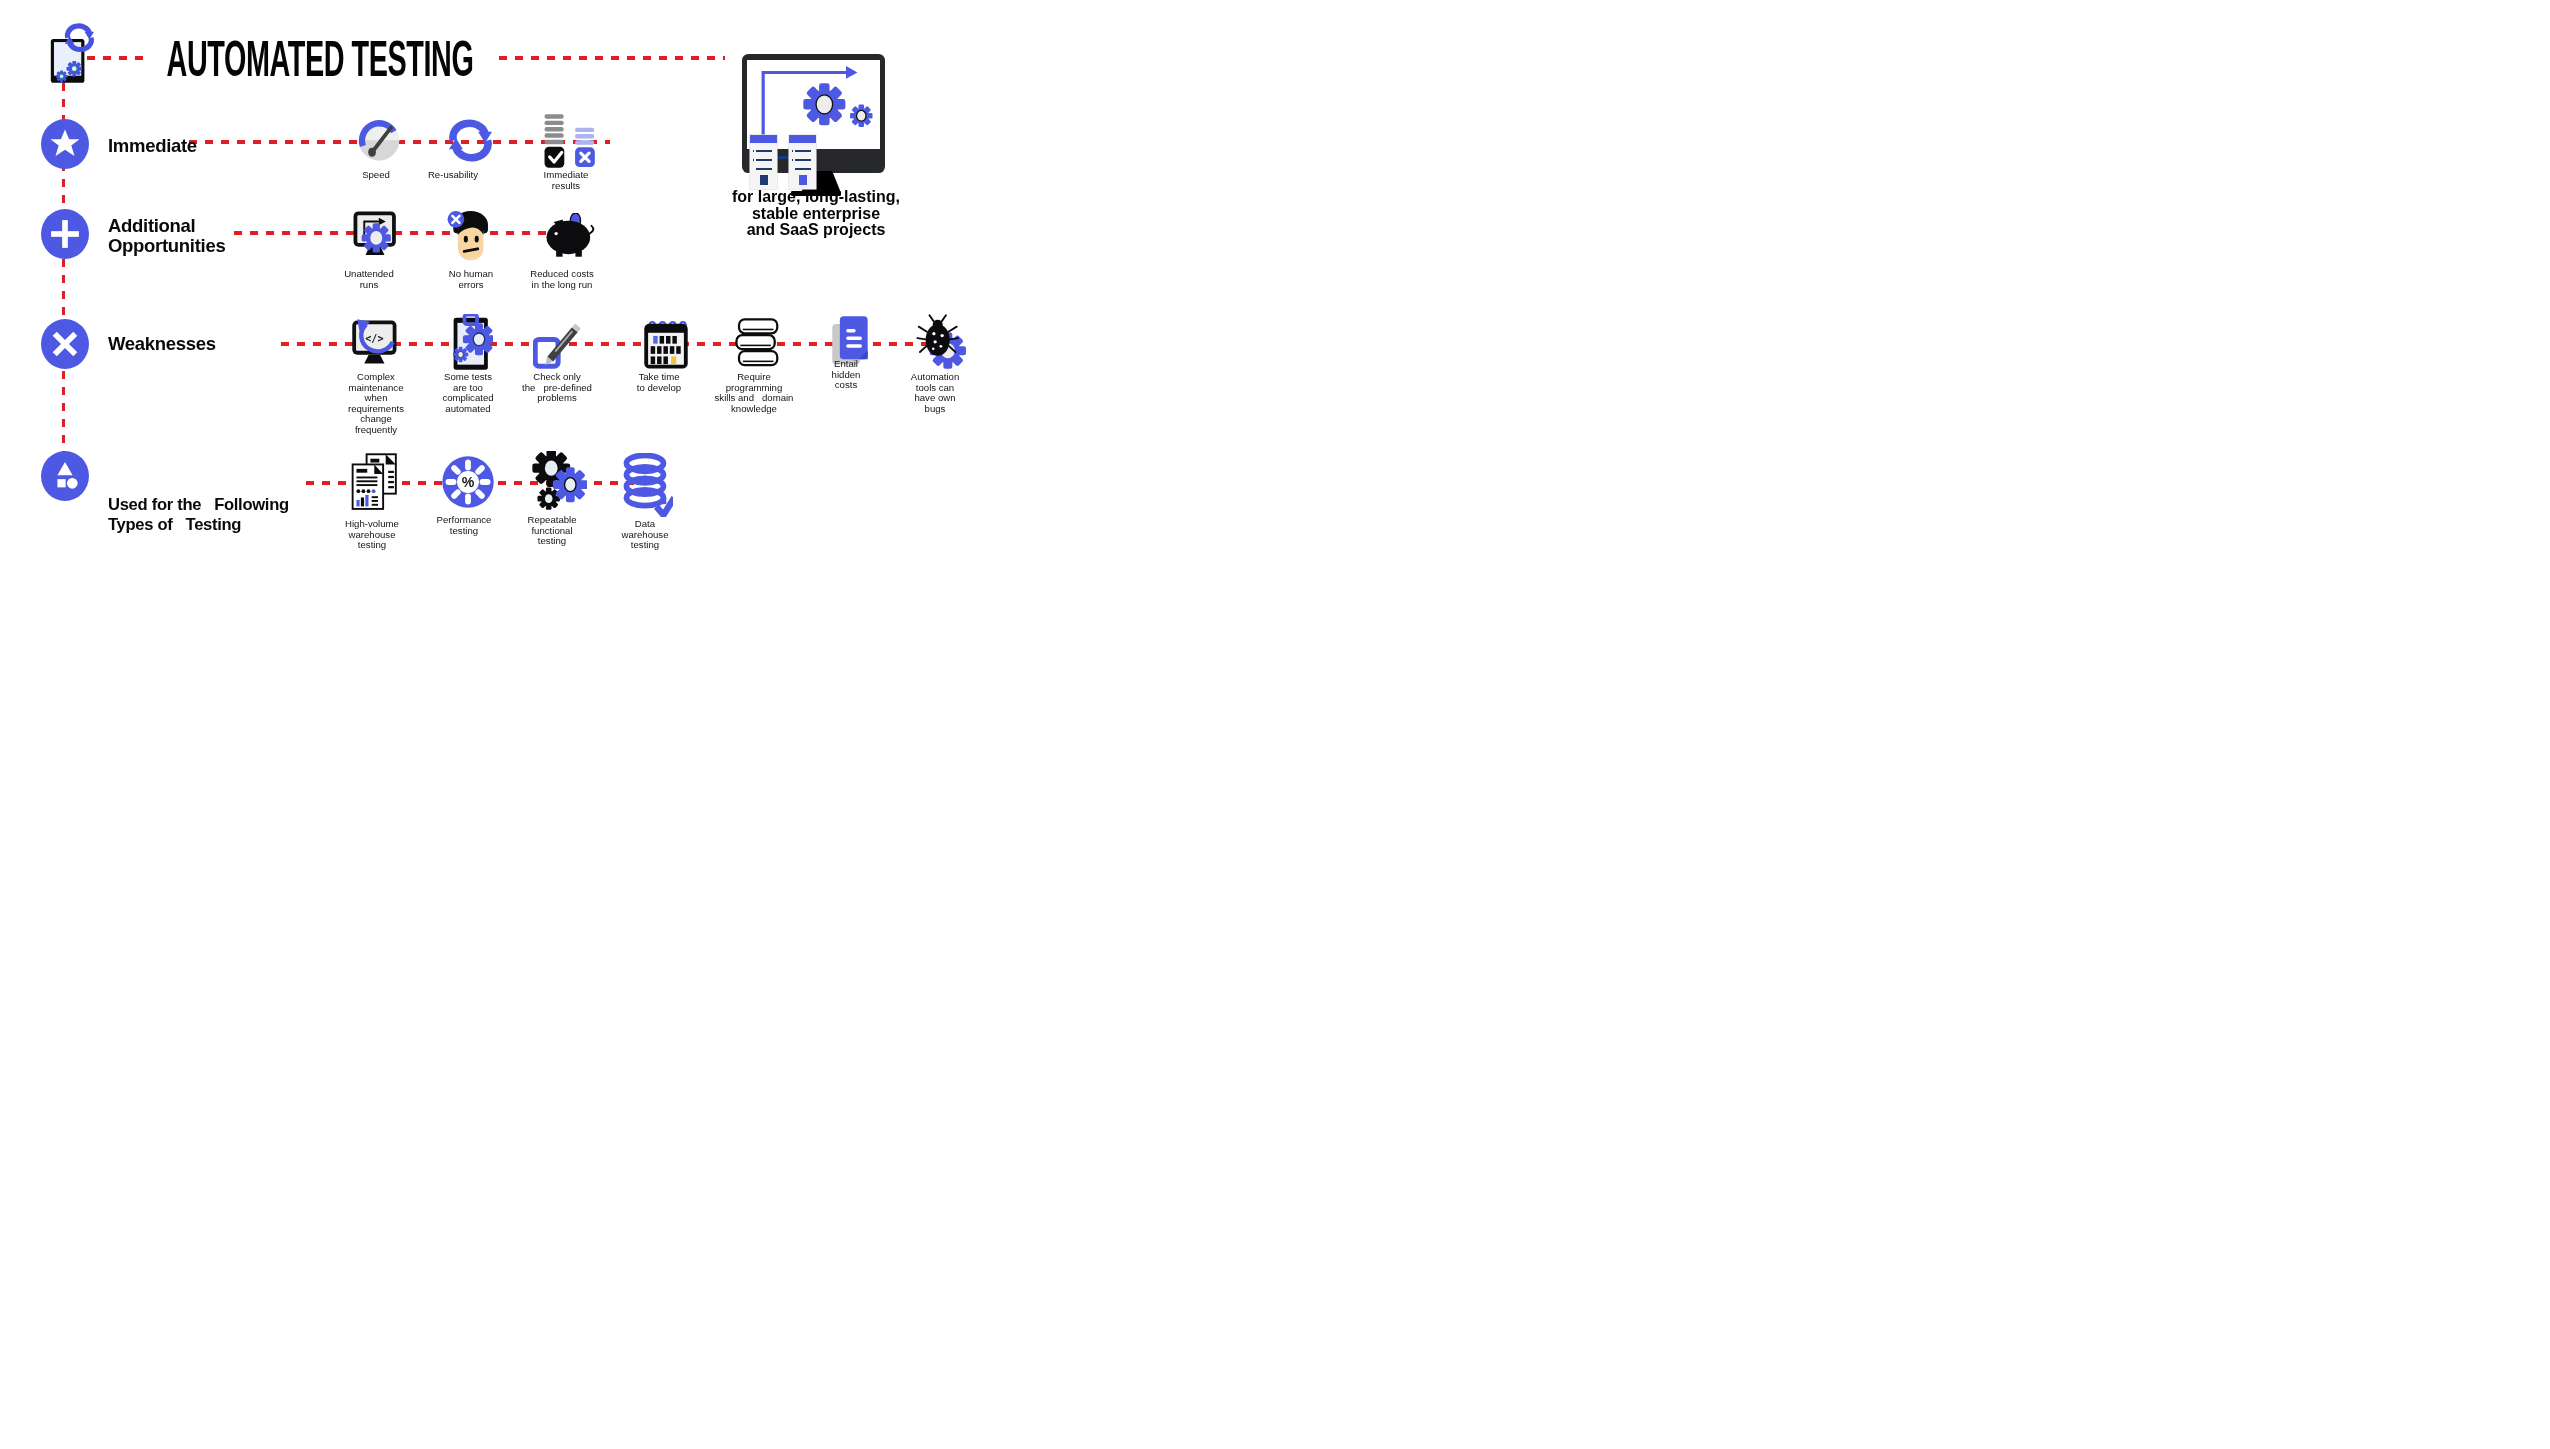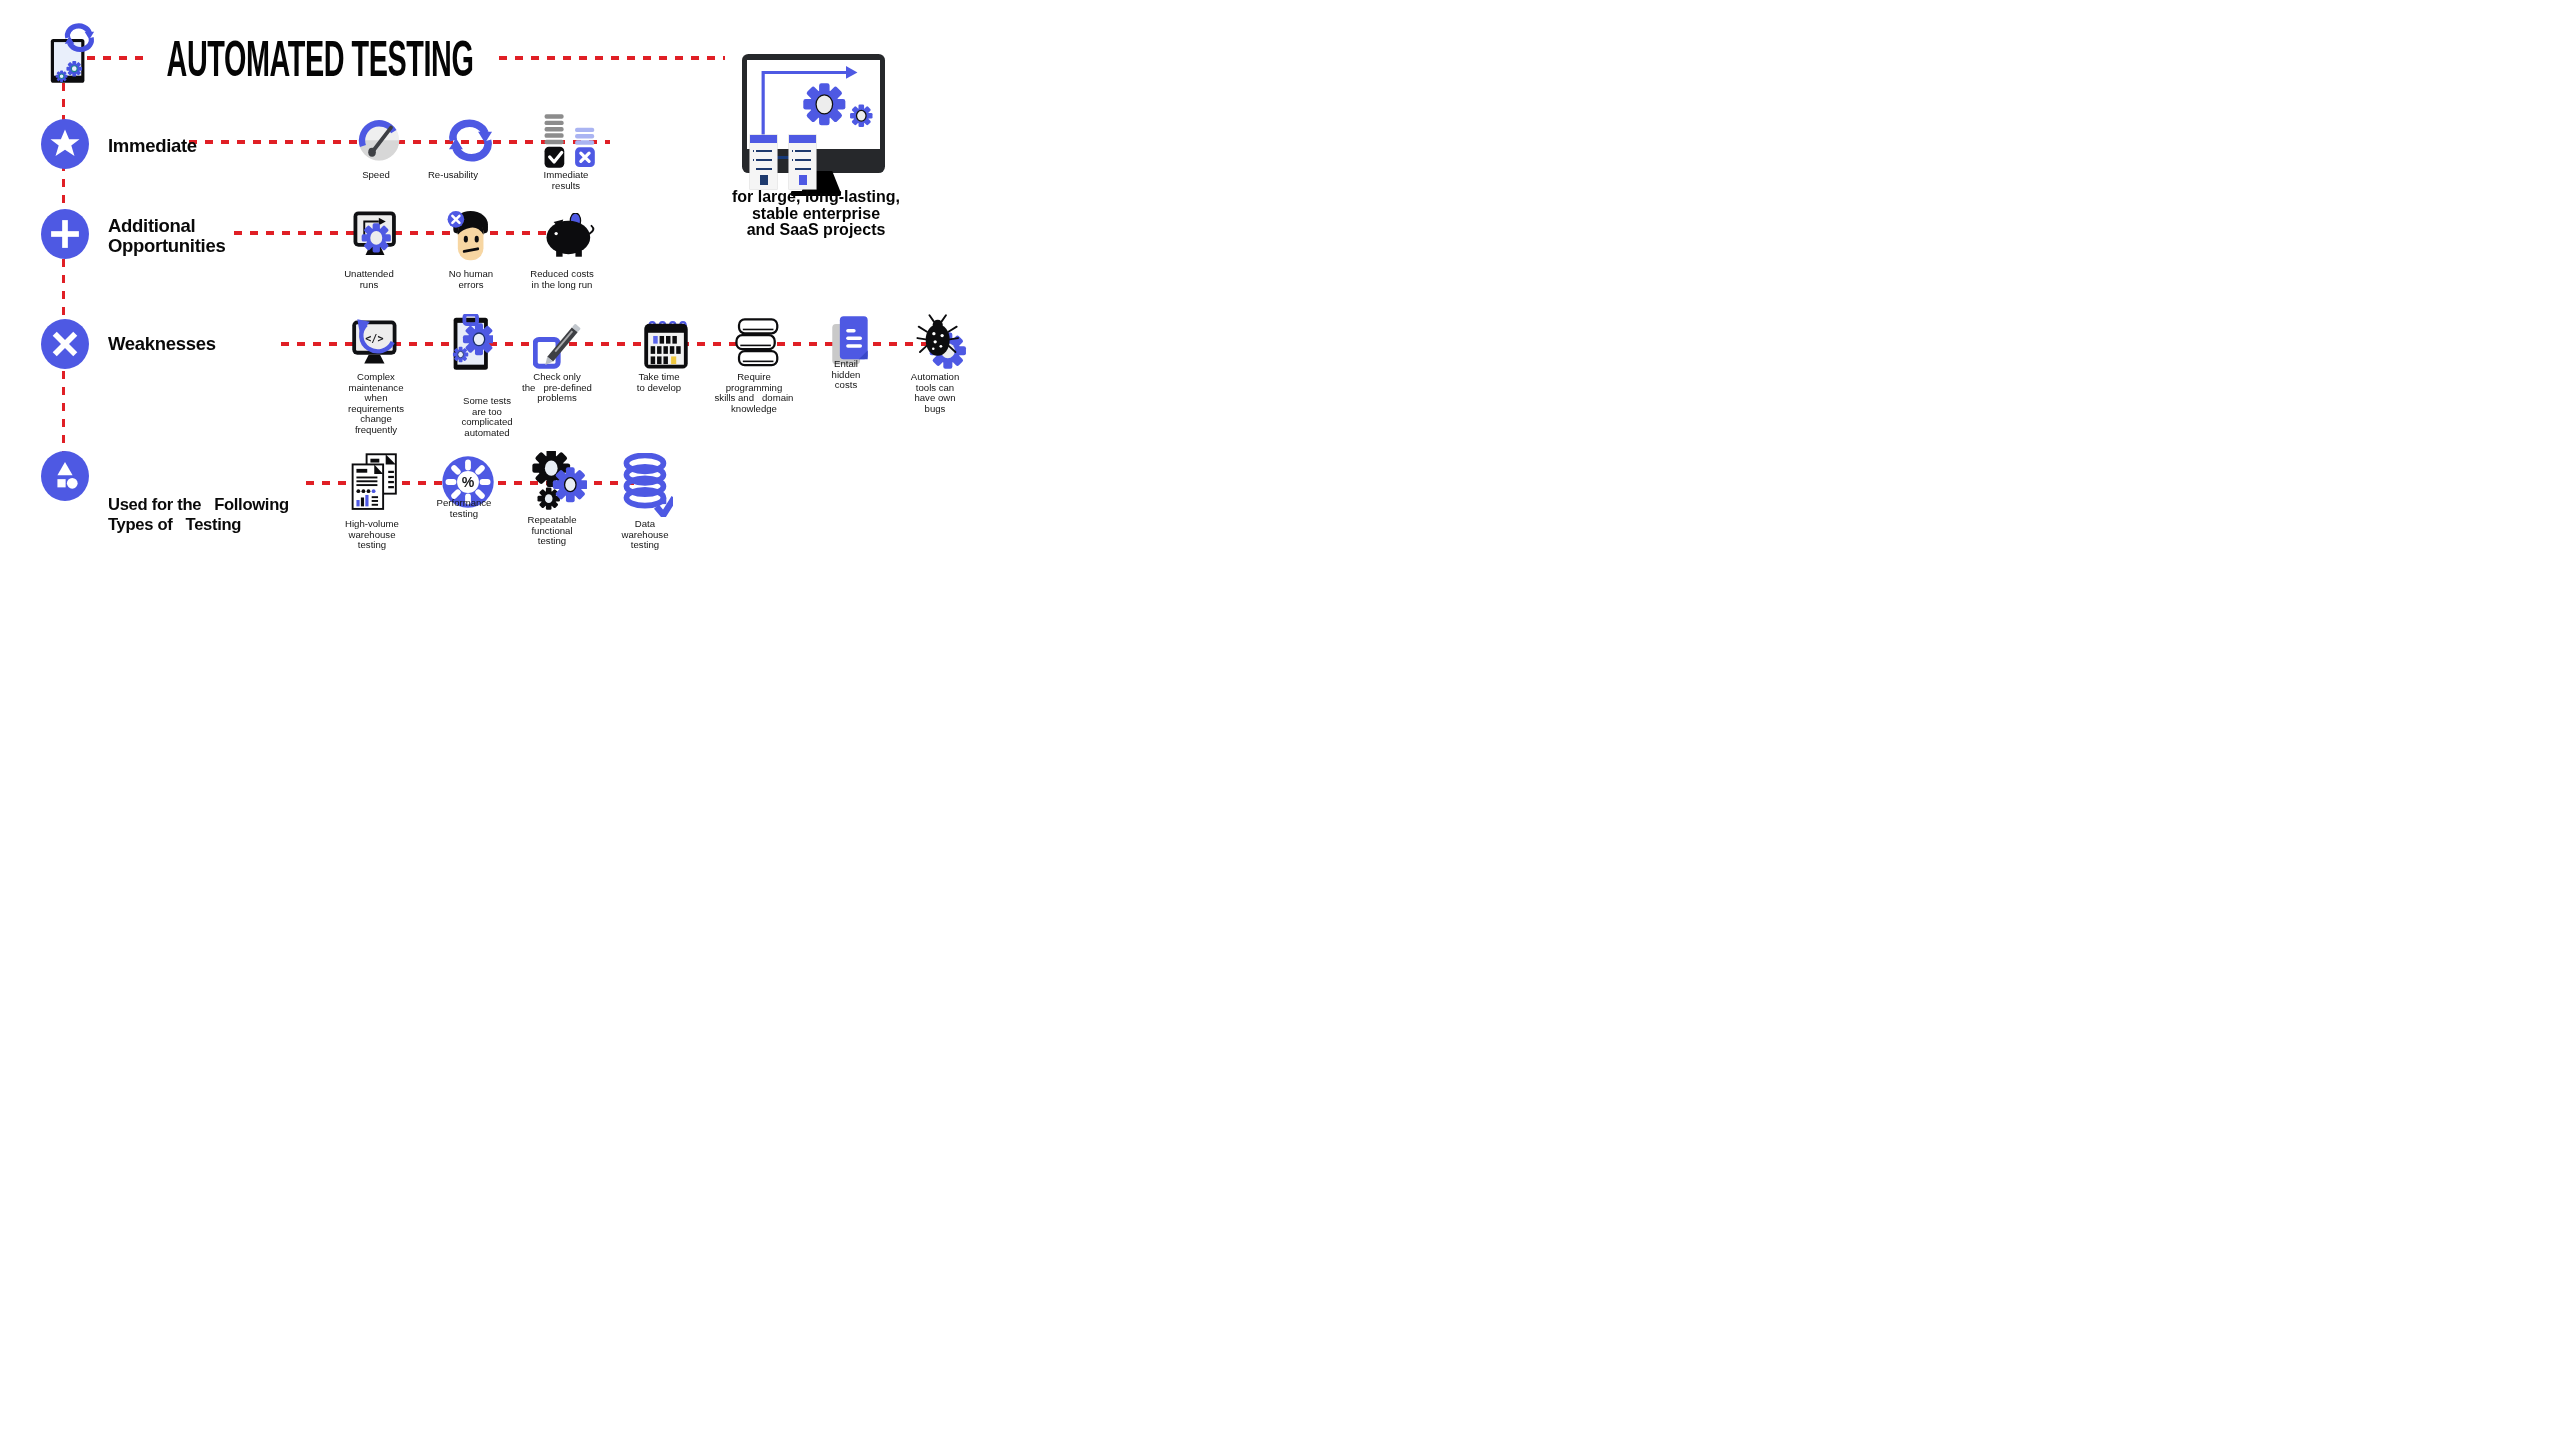--- a/index.html
+++ b/index.html
@@ -358,21 +358,21 @@
           <circle cx="27" cy="55" r="2"></circle>
       </g>
     </svg>
   </div>
   <div class="ilabel" style="left:376px;top:372px;">Complex
 maintenance
 when
 requirements
 change
 frequently</div>
-  <div class="ilabel" style="left:487px;top:372px;margin-top:24px;">Some tests
+  <div class="ilabel" style="left:468px;top:372px;">Some tests
 are too
 complicated
 automated</div>
   <div class="ilabel" style="left:557px;top:372px;">Check only
 the   pre-defined
 problems</div>
   <div class="ilabel" style="left:659px;top:372px;">Take time
 to develop</div>
   <div class="ilabel" style="left:754px;top:372px;">Require
 programming
@@ -454,21 +454,21 @@
         <ellipse cx="36" cy="52" rx="29" ry="12.5"></ellipse>
         <ellipse cx="36" cy="70" rx="29" ry="12.5"></ellipse>
         <path d="M65,70 v10"></path>
       </g>
       <path d="M54,84 l11,13 l17,-27" stroke="#4e59e3" stroke-width="10" fill="none"></path>
     </svg>
   </div>
   <div class="ilabel" style="left:372px;top:519px;">High-volume
 warehouse
 testing</div>
-  <div class="ilabel" style="left:464px;top:498px;text-align:center;">Performance
+  <div class="ilabel" style="left:464px;top:515px;text-align:center;">Performance
 testing</div>
   <div class="ilabel" style="left:552px;top:515px;">Repeatable
 functional
 testing</div>
   <div class="ilabel" style="left:645px;top:519px;">Data
 warehouse
 testing</div>
 
 </div>
 

